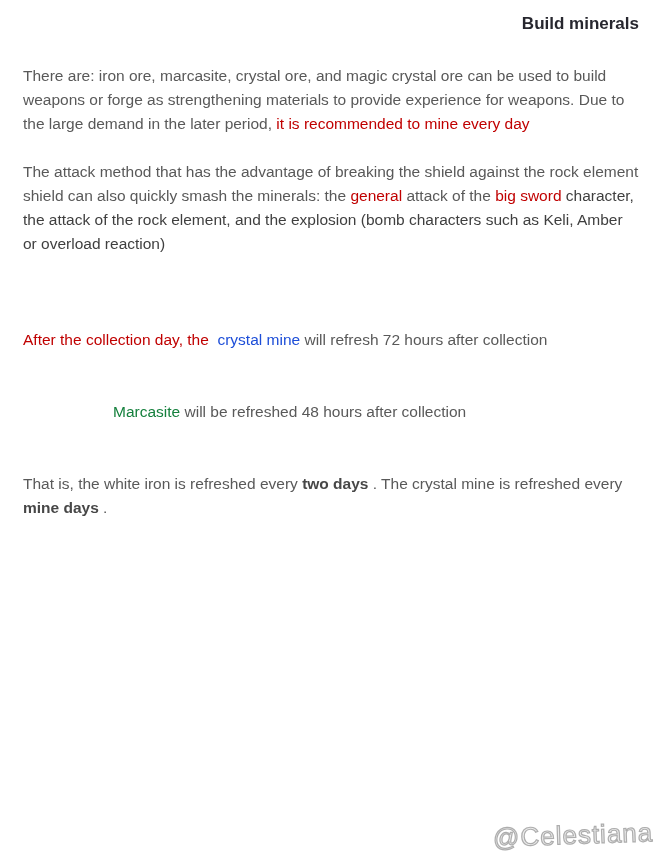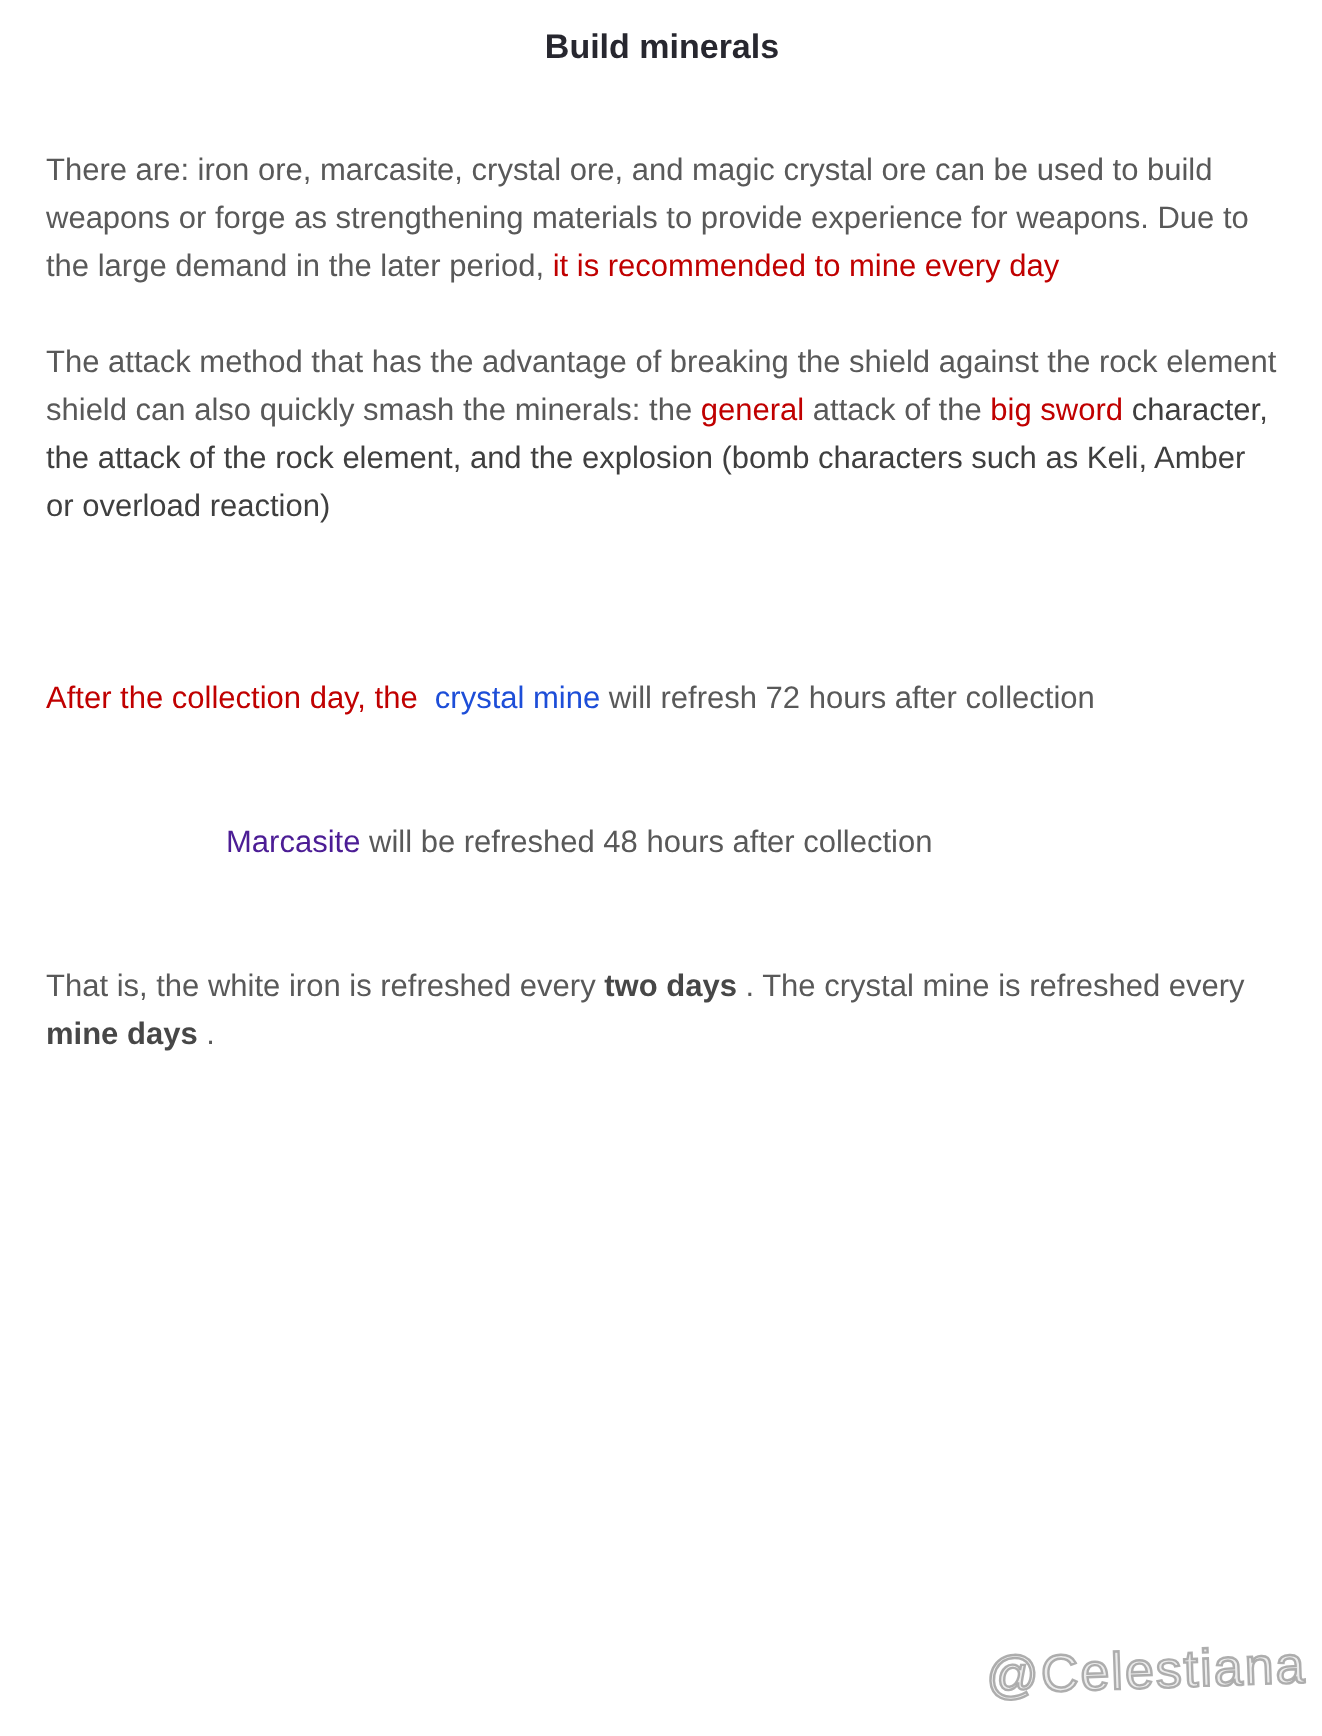--- a/index.html
+++ b/index.html
@@ -18,42 +18,42 @@
     padding: 14px 22px 0 23px;
     font-size: 15.5px;
     line-height: 24px;
     color: #595959;
   }
   .title {
     margin: 0;
     font-size: 17px;
     line-height: 20px;
     font-weight: 700;
-    text-align: center;
+    text-align: right;
     color: #27272f;
   }
   .para {
     margin: 24px 0 0 0;
     white-space: pre-wrap;
   }
   .para.first {
-    margin-top: 40px;
+    margin-top: 30px;
   }
   .line {
     white-space: pre;
   }
   .line.wrap {
     white-space: pre-wrap;
   }
   .indent {
     padding-left: 90px;
   }
   .rd  { color: #c00000; }
   .bl-dark  { color: #1d4ed8; }
-  .lt  { color: #4c1d95; }
+  .lt  { color: #15803d; }
   .dk  { color: #3f3f3f; }
   .b   { font-weight: 700; color: #474747; }
   .watermark {
     position: absolute;
     top: 820px;
     right: 8px;
     font-size: 26px;
     letter-spacing: 1px;
     color: rgba(200, 200, 200, 0.35);
     -webkit-text-stroke: 1.2px rgba(155, 155, 155, 0.8);

